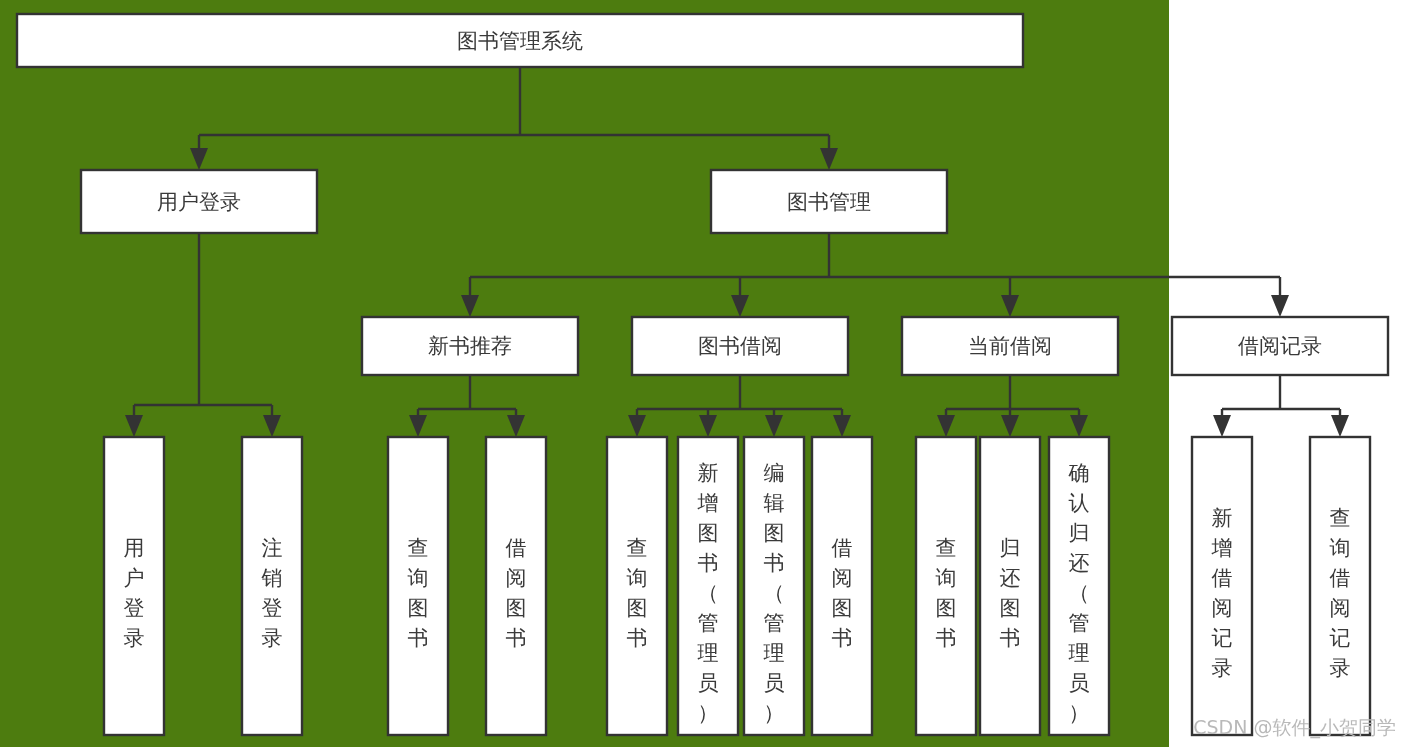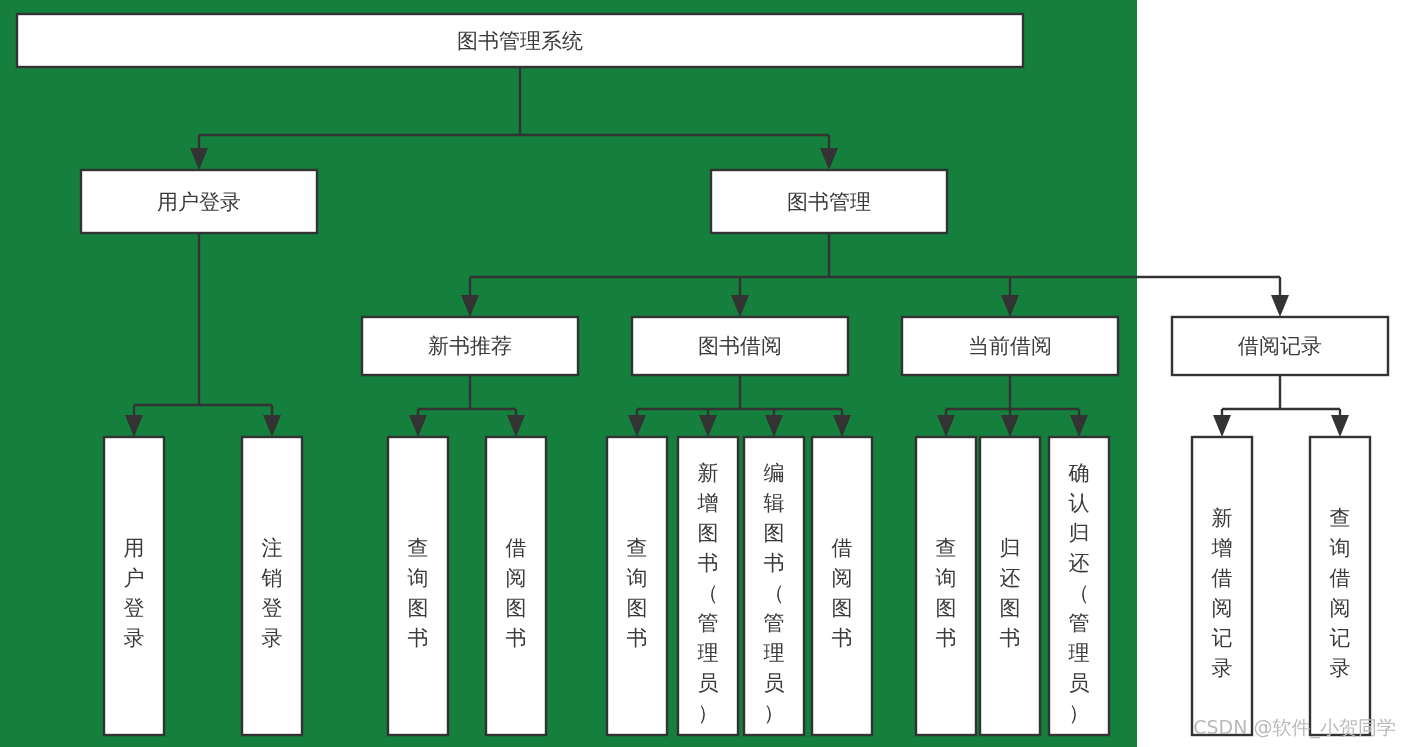--- a/index.html
+++ b/index.html
@@ -11,21 +11,22 @@
   body {
     width: 1405px;
     height: 747px;
     overflow: hidden;
     font-family: "DejaVu Sans", "Liberation Sans", sans-serif;
   }
   #diagram-root {
     position: relative;
     width: 1137px;
     height: 747px;
-    background: #15803d;
+    background: #4d7c0f;
+    padding-left: 32px;
   }
   svg#tree-svg {
     position: absolute;
     left: 0;
     top: 0;
     width: 1405px;
     height: 747px;
     display: block;
   }
   .node-box {

